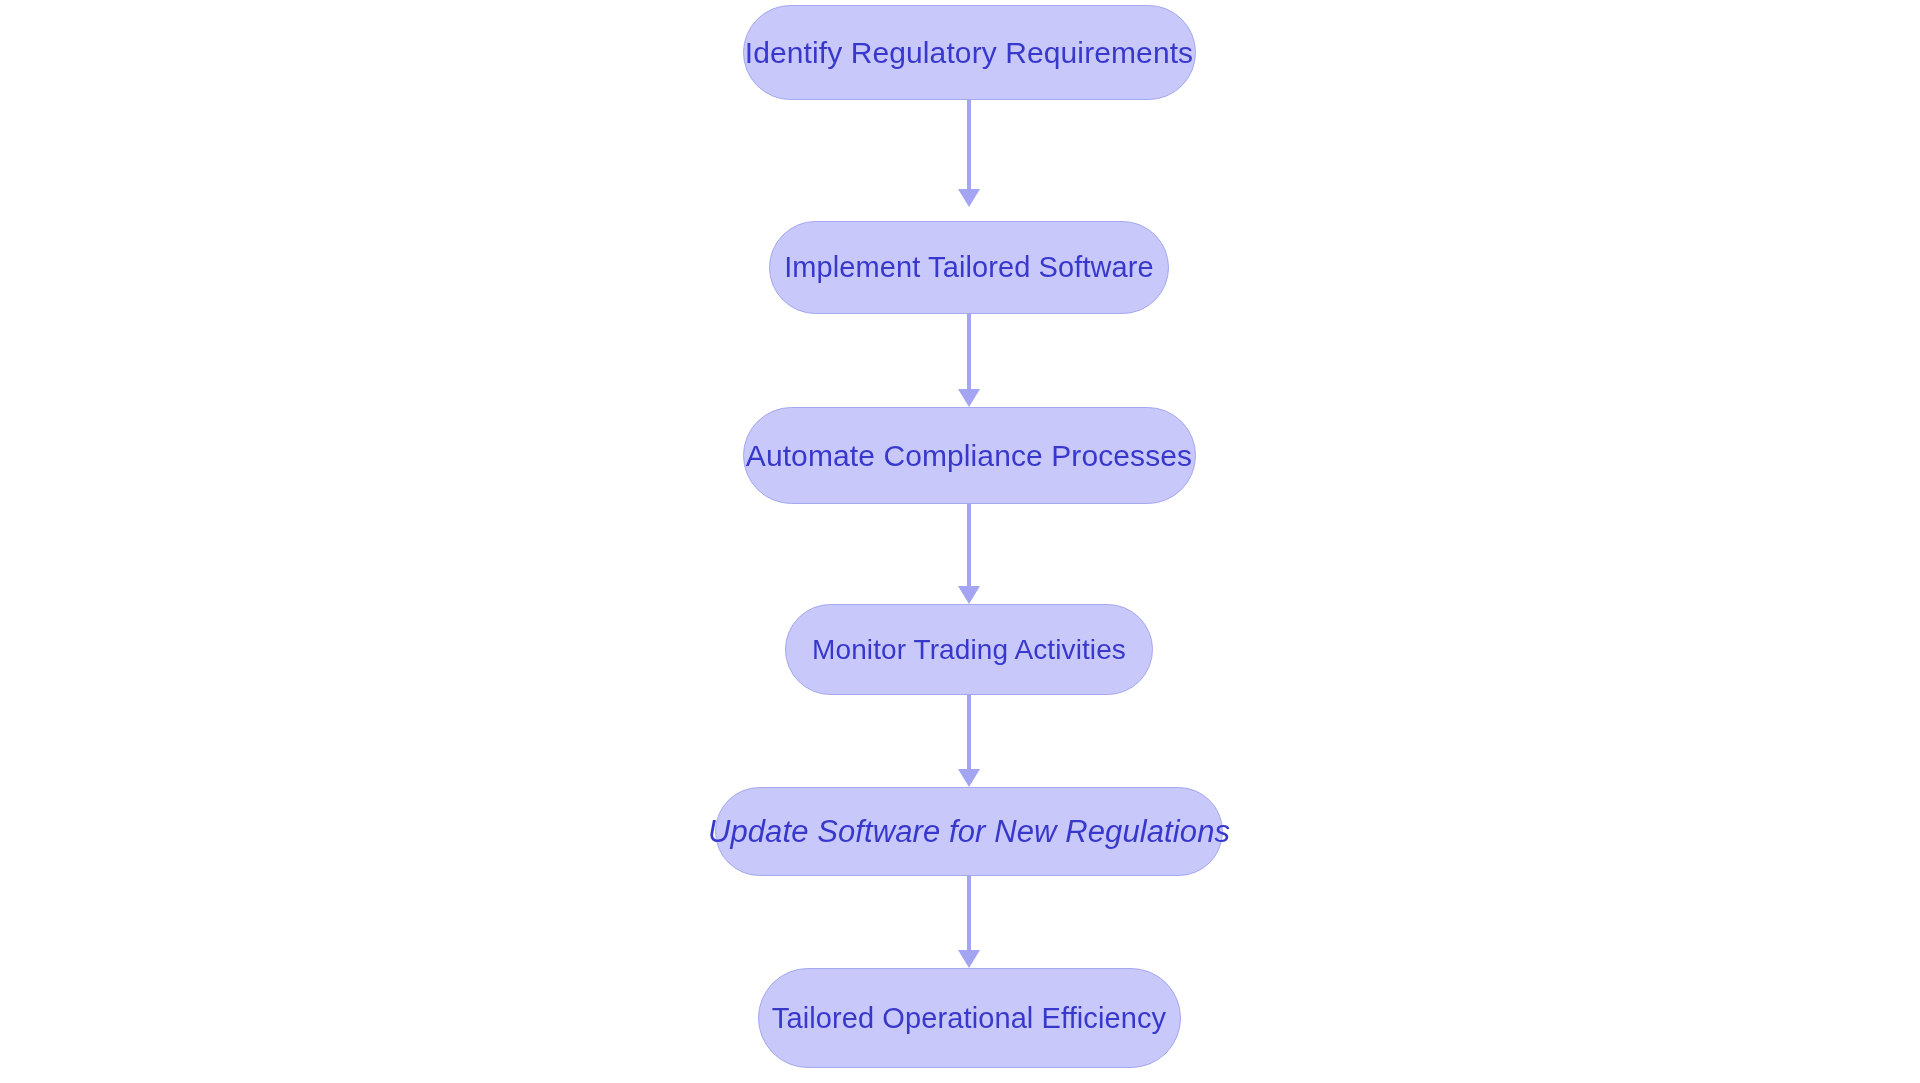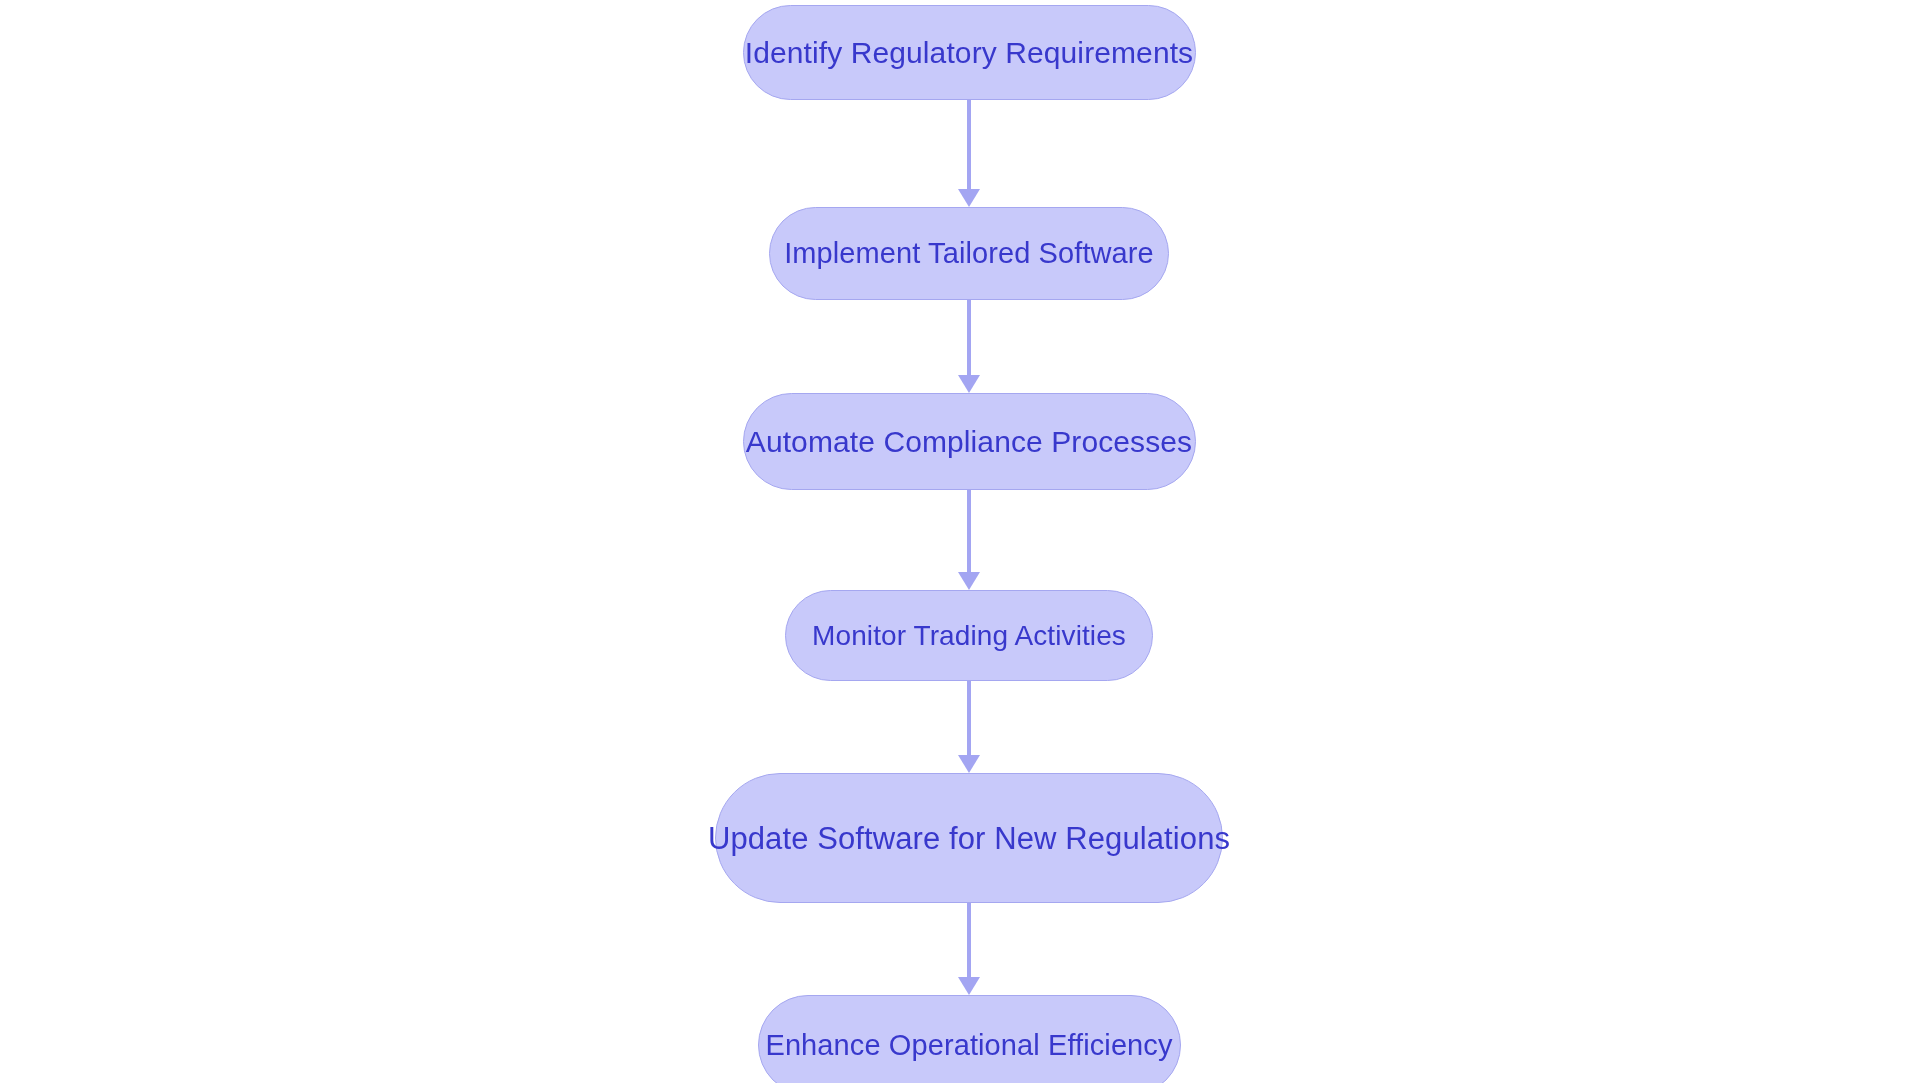--- a/index.html
+++ b/index.html
@@ -48,30 +48,30 @@
   .flow-node-label {
     color: #3838cc;
     letter-spacing: 0.1px;
     line-height: 1;
   }
 
   
   .node-0 { width: 453px; height: 95px; margin-top: 5px; }
   .node-0 .flow-node-label { font-size: 30px; }
 
-  .node-1 { width: 400px; height: 93px; }
+  .node-1 { width: 400px; height: 93px; margin-top: 14px; }
   .node-1 .flow-node-label { font-size: 29px; }
 
   .node-2 { width: 453px; height: 97px; }
   .node-2 .flow-node-label { font-size: 30px; text-align: right; }
 
   .node-3 { width: 368px; height: 91px; }
   .node-3 .flow-node-label { font-size: 28px; text-align: right; }
 
-  .node-4 { width: 508px; height: 130px; }
+  .node-4 { width: 508px; height: 89px; font-style: italic; }
   .node-4 .flow-node-label { font-size: 31px; }
 
   .node-5 { width: 423px; height: 100px; }
   .node-5 .flow-node-label { font-size: 29px; }
 
   
   .flow-connector {
     position: relative;
     width: 24px;
     flex: none;
@@ -144,17 +144,17 @@
     <div class="flow-node node-4">
       <span class="flow-node-label">Update Software for New Regulations</span>
     </div>
 
     <div class="flow-connector conn-4">
       <div class="connector-line"></div>
       <div class="connector-arrowhead"></div>
     </div>
 
     <div class="flow-node node-5">
-      <span class="flow-node-label">Enhance Operational Efficiency</span>
+      <span class="flow-node-label">Tailored Operational Efficiency</span>
     </div>
 
   </div>
 </div>
 
 </body></html>

